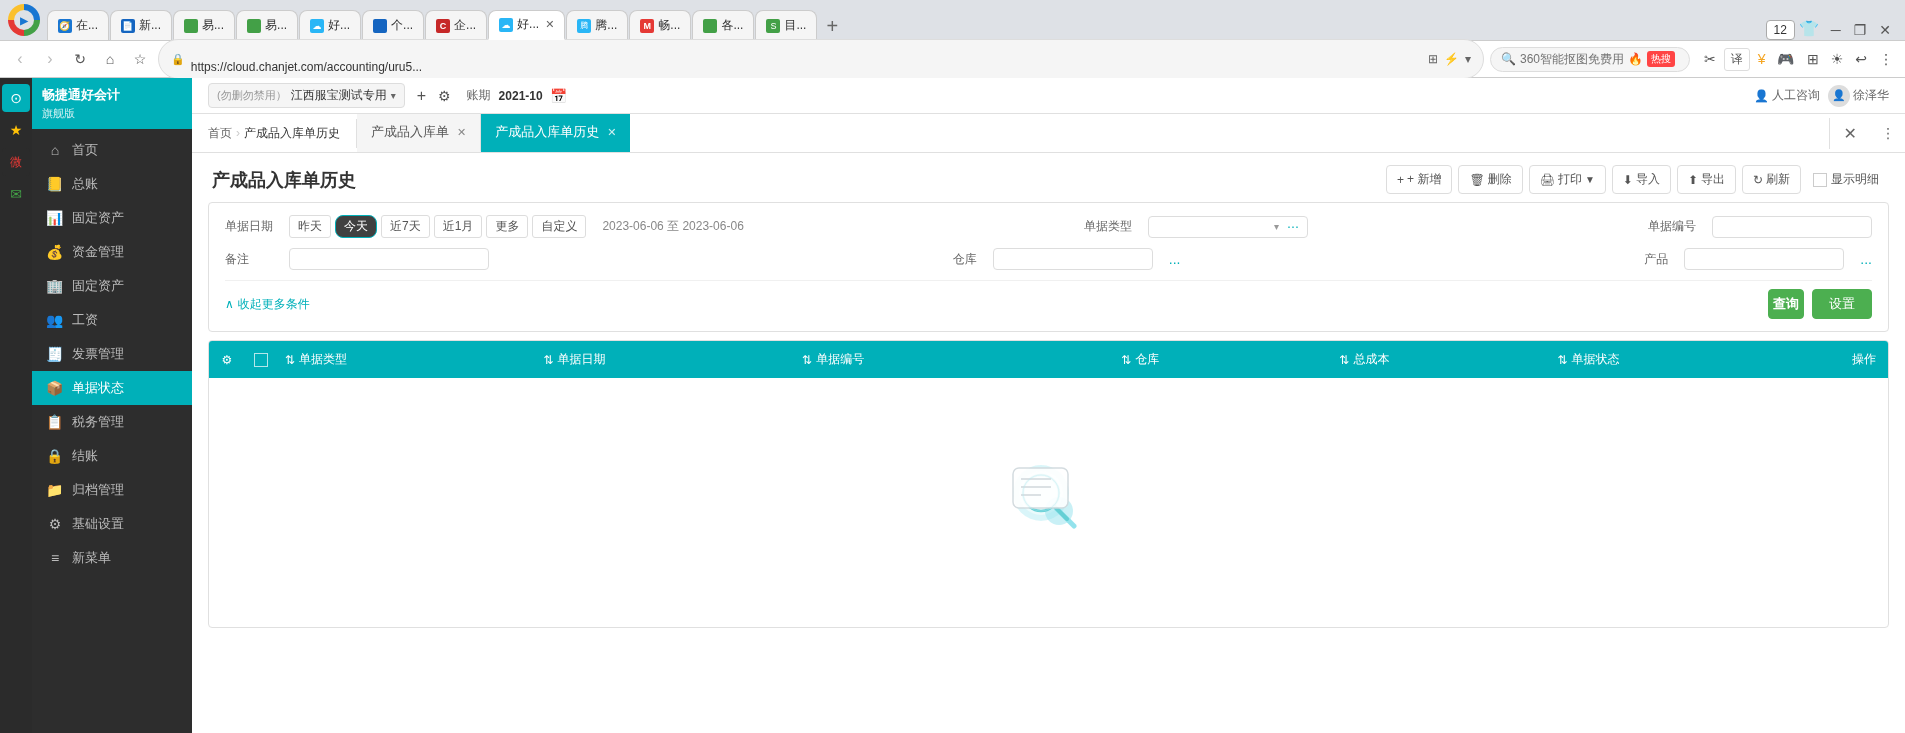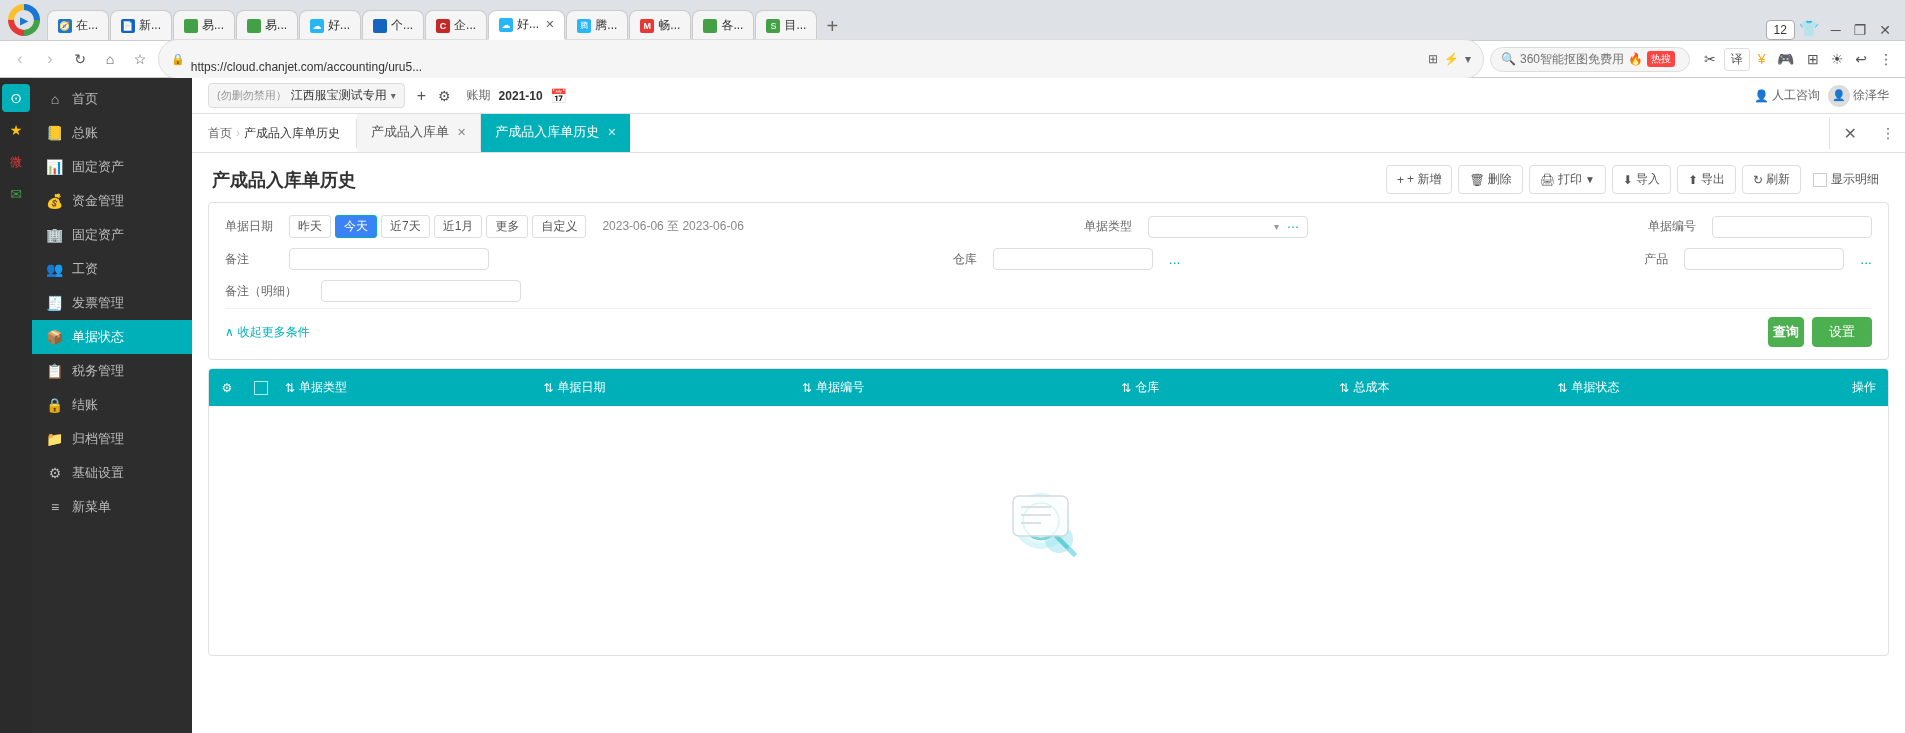--- a/index.html
+++ b/index.html
@@ -124,20 +124,24 @@
   <div style="display:flex; height:657px; background:#f5f5f5;">
 
     <div style="width:32px; background:#2b2b2b; display:flex; flex-direction:column; align-items:center; padding:6px 0; gap:4px;">
       <div style="width:28px; height:28px; display:flex; align-items:center; justify-content:center; border-radius:4px; cursor:pointer; background:#00b0b9; color:white; font-size:14px;">⊙</div>
       <div style="width:28px; height:28px; display:flex; align-items:center; justify-content:center; border-radius:4px; cursor:pointer; color:#ffc107; font-size:14px;">★</div>
       <div style="width:28px; height:28px; display:flex; align-items:center; justify-content:center; border-radius:4px; cursor:pointer; color:#e53935; font-size:12px; background:#2b2b2b;">微</div>
       <div style="width:28px; height:28px; display:flex; align-items:center; justify-content:center; border-radius:4px; cursor:pointer; color:#43a047; font-size:14px;">✉</div>
     </div>
 
     <div style="width:160px; background:#2d2d2d; color:#ccc; display:flex; flex-direction:column;">
+      <div style="background:#00b0b9; padding:8px 10px; display:flex; flex-direction:column; gap:2px;">
+        <div style="color:white; font-size:13px; font-weight:bold;">畅捷通好会计</div>
+        <div style="color:rgba(255,255,255,0.8); font-size:11px;">旗舰版</div>
+      </div>
       <div style="flex:1; overflow-y:auto; padding:4px 0;">
         <div style="display:flex; align-items:center; gap:8px; padding:8px 14px; cursor:pointer; color:#bbb; font-size:13px;">
           <span style="font-size:14px; width:18px; text-align:center;">⌂</span>
           <span>首页</span>
         </div>
         <div style="display:flex; align-items:center; gap:8px; padding:8px 14px; cursor:pointer; color:#bbb; font-size:13px;">
           <span style="font-size:14px; width:18px; text-align:center;">📒</span>
           <span>总账</span>
         </div>
         <div style="display:flex; align-items:center; gap:8px; padding:8px 14px; cursor:pointer; color:#bbb; font-size:13px;">
@@ -274,21 +278,21 @@
               </div>
             </div>
           </div>
 
           <div style="background:#fff; margin:0 16px 8px; border:1px solid #e0e0e0; border-radius:4px; padding:12px 16px;">
 
             <div style="display:flex; align-items:center; gap:16px; margin-bottom:10px;">
               <span style="font-size:12px; color:#666; white-space:nowrap; min-width:48px;">单据日期</span>
               <div style="display:flex; align-items:center; gap:4px;">
                 <div style="padding:2px 8px; border:1px solid #ddd; border-radius:3px; font-size:12px; color:#555; cursor:pointer; background:#fff;">昨天</div>
-                <div style="padding:2px 8px; border:1px solid #00b0b9; border-radius:3px; font-size:12px; color:white; cursor:pointer; background:#3b82f6;">今天</div>
+                <div style="padding:2px 8px; border:1px solid #00b0b9; border-radius:8px; font-size:12px; color:white; cursor:pointer; background:#404040;">今天</div>
                 <div style="padding:2px 8px; border:1px solid #ddd; border-radius:3px; font-size:12px; color:#555; cursor:pointer; background:#fff;">近7天</div>
                 <div style="padding:2px 8px; border:1px solid #ddd; border-radius:3px; font-size:12px; color:#555; cursor:pointer; background:#fff;">近1月</div>
                 <div style="padding:2px 8px; border:1px solid #ddd; border-radius:3px; font-size:12px; color:#555; cursor:pointer; background:#fff;">更多</div>
                 <div style="padding:2px 8px; border:1px solid #ddd; border-radius:3px; font-size:12px; color:#555; cursor:pointer; background:#fff;">自定义</div>
               </div>
               <div style="font-size:12px; color:#888;">
                 <span>2023-06-06 至 2023-06-06</span>
               </div>
               <div style="flex:1;"></div>
               <span style="font-size:12px; color:#666; white-space:nowrap;">单据类型</span>
@@ -308,24 +312,20 @@
               <div style="flex:1;"></div>
               <span style="font-size:12px; color:#666; white-space:nowrap;">仓库</span>
               <input type="text" style="border: 1px solid rgb(221, 221, 221); border-radius: 4px; padding: 3px 8px; font-size: 12px; color: rgb(85, 85, 85); width: 160px;">
               <span style="color:#00b0b9; cursor:pointer; font-size:14px;">...</span>
               <div style="flex:1;"></div>
               <span style="font-size:12px; color:#666; white-space:nowrap;">产品</span>
               <input type="text" style="border: 1px solid rgb(221, 221, 221); border-radius: 4px; padding: 3px 8px; font-size: 12px; color: rgb(85, 85, 85); width: 160px;">
               <span style="color:#00b0b9; cursor:pointer; font-size:14px;">...</span>
             </div>
 
-            <div style="display:flex; align-items:center; gap:16px; margin-bottom:6px;">
-              <span style="font-size:12px; color:#666; white-space:nowrap; min-width:80px;">备注（明细）</span>
-              <input type="text" style="border: 1px solid rgb(221, 221, 221); border-radius: 4px; padding: 3px 8px; font-size: 12px; color: rgb(85, 85, 85); width: 200px;">
-            </div>
 
             <div style="display:flex; align-items:center; justify-content:center; border-top:1px solid #f0f0f0; padding-top:8px; gap:8px;">
               <div style="display:flex; align-items:center; gap:4px; color:#00b0b9; font-size:12px; cursor:pointer;">
                 <span>∧</span>
                 <span>收起更多条件</span>
               </div>
               <div style="flex:1;"></div>
               <div style="padding:5px 4px; background:#4caf50; color:white; border:1px solid #4caf50; border-radius:4px; cursor:pointer; font-size:13px; font-weight:bold;">
                 <span>查询</span>
               </div>

